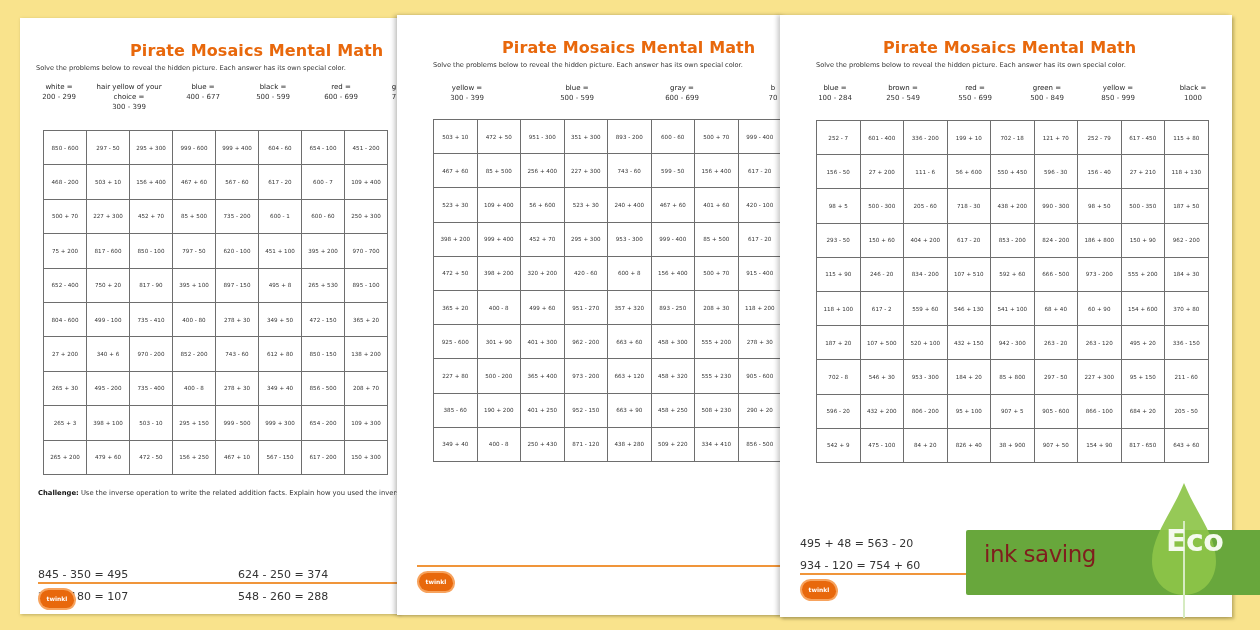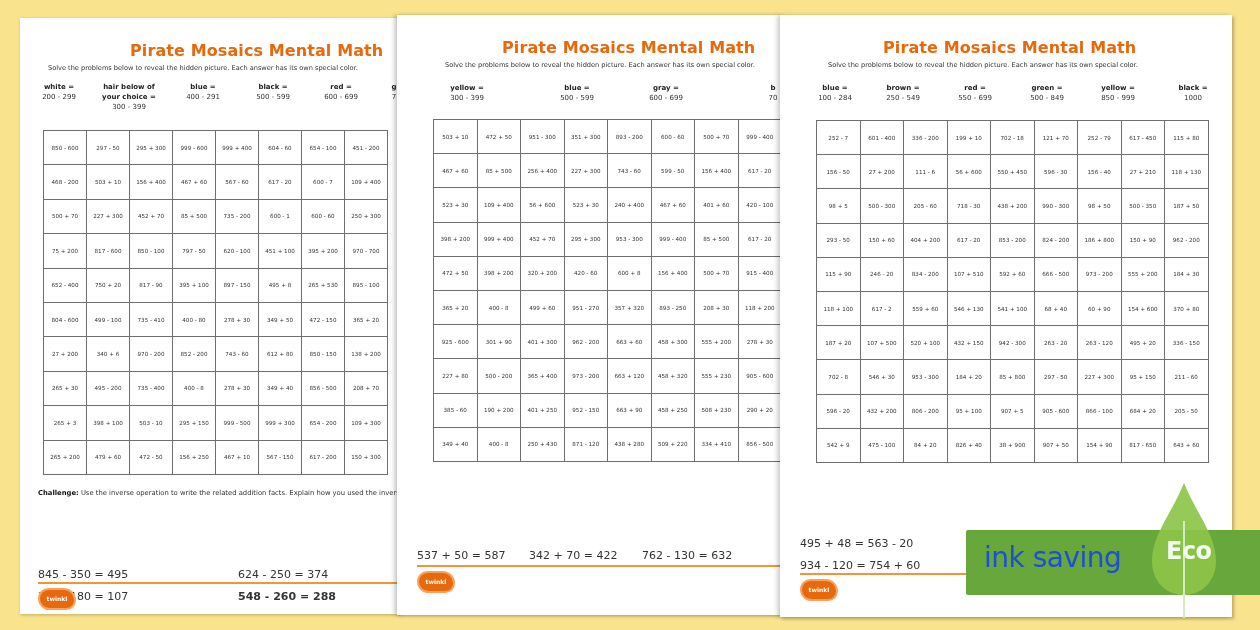--- a/index.html
+++ b/index.html
@@ -33,35 +33,34 @@
   #sheet1 .title { left: 110px; }
   #sheet2 .title { left: 105px; }
   #sheet3 .title { left: 103px; }
 
   .subtitle {
     position: absolute;
     top: 46px;
     font-size: 6.6px;
     color: #333;
     white-space: nowrap;
-    margin-left: 12px;
   }
   #sheet1 .subtitle { left: 16px; }
   #sheet2 .subtitle { left: 36px; }
   #sheet3 .subtitle { left: 36px; }
 
   .key { position: absolute; top: 64px; left: 0; width: 100%; height: 40px; }
   .key-item {
     position: absolute;
     text-align: center;
     font-size: 7px;
     line-height: 10px;
     white-space: nowrap;
   }
-  .key-item .k-name { font-weight: bold; display: block; }
+  .key-item .k-name { font-weight: normal; display: block; }
   .key-item .k-range { display: block; color: #333; }
 
   .grid {
     position: absolute;
     border-collapse: collapse;
     table-layout: fixed;
   }
   .grid td {
     border: 1.6px solid #6e6e6e;
     text-align: center;
@@ -132,57 +131,57 @@
     width: 294px; height: 65px;
     background: #6aa84f;
     background: #68a73c;
     border-top-left-radius: 2px;
     border-bottom-left-radius: 2px;
   }
   .eco-text {
     position: absolute;
     left: 18px; top: 58px;
     font-family: "DejaVu Sans", sans-serif;
-    font-size: 28px;
-    color: #1d4ed8;
+    font-size: 23px;
+    color: #7f1d1d;
     white-space: nowrap;
     letter-spacing: -0.5px;
   }
   .eco-leaf {
     position: absolute;
     left: 178px; top: 0;
     width: 80px; height: 135px;
   }
   .eco-label {
     position: absolute;
-    left: 200px; top: 54px;
-    font-size: 24px;
+    left: 200px; top: 40px;
+    font-size: 30px;
     font-weight: bold;
     color: #f5faef;
     letter-spacing: -0.5px;
   }
 </style>
 </head>
 <body>
 
 <div class="sheet" id="sheet1">
   <div class="title">Pirate Mosaics Mental Math</div>
   <div class="subtitle">Solve the problems below to reveal the hidden picture. Each answer has its own special color.</div>
   <div class="key">
     <div class="key-item" style="left:14px;width:50px;">
       <span class="k-name">white =</span>
       <span class="k-range">200 - 299</span>
     </div>
     <div class="key-item" style="left:74px;width:70px;white-space:normal;">
-      <span class="k-name">hair below of your choice =</span>
+      <span class="k-name">hair yellow of your choice =</span>
       <span class="k-range">300 - 399</span>
     </div>
     <div class="key-item" style="left:158px;width:50px;">
       <span class="k-name">blue =</span>
-      <span class="k-range">400 - 291</span>
+      <span class="k-range">400 - 677</span>
     </div>
     <div class="key-item" style="left:228px;width:50px;">
       <span class="k-name">black =</span>
       <span class="k-range">500 - 599</span>
     </div>
     <div class="key-item" style="left:296px;width:50px;">
       <span class="k-name">red =</span>
       <span class="k-range">600 - 699</span>
     </div>
     <div class="key-item" style="left:364px;width:20px;">
@@ -295,39 +294,39 @@
       </tbody>
     </table>
   <div class="challenge">
     <span class="ch-label">Challenge:</span>
     <span>Use the inverse operation to write the related addition facts. Explain how you used the inverse.</span>
   </div>
   <div class="eqs" style="left:18px;top:502px;width:360px;height:50px;">
     <span class="eq" style="left:0;top:0;">845 - 350 = 495</span>
     <span class="eq" style="left:200px;top:0;">624 - 250 = 374</span>
     <span class="eq" style="left:0;top:22px;">216 - 180 = 107</span>
-    <span class="eq" style="left:200px;top:22px;font-weight:bold;">548 - 260 = 288</span>
+    <span class="eq" style="left:200px;top:22px;">548 - 260 = 288</span>
   </div>
   <div class="footer-line"></div>
   <div class="logo">twinkl</div>
 </div>
 
 <div class="sheet" id="sheet2">
   <div class="title">Pirate Mosaics Mental Math</div>
   <div class="subtitle">Solve the problems below to reveal the hidden picture.  Each answer has its own special color.</div>
   <div class="key" style="top:68px;">
     <div class="key-item" style="left:40px;width:60px;">
       <span class="k-name">yellow =</span>
       <span class="k-range">300 - 399</span>
     </div>
     <div class="key-item" style="left:150px;width:60px;">
       <span class="k-name">blue =</span>
       <span class="k-range">500 - 599</span>
     </div>
-    <div class="key-item" style="left:239px;width:60px;">
+    <div class="key-item" style="left:255px;width:60px;">
       <span class="k-name">gray =</span>
       <span class="k-range">600 - 699</span>
     </div>
     <div class="key-item" style="left:366px;width:20px;">
       <span class="k-name">b</span>
       <span class="k-range">70</span>
     </div>
   </div>
   <table class="grid">
       <tbody>
@@ -426,25 +425,20 @@
           <td>400 - 8</td>
           <td>250 + 430</td>
           <td>871 - 120</td>
           <td>438 + 280</td>
           <td>509 + 220</td>
           <td>334 + 410</td>
           <td>856 - 500</td>
         </tr>
       </tbody>
     </table>
-  <div class="eqs" style="left:20px;top:486px;width:360px;height:20px;">
-    <span class="eq" style="left:0;top:0;">537 + 50 = 587</span>
-    <span class="eq" style="left:112px;top:0;">342 + 70 = 422</span>
-    <span class="eq" style="left:225px;top:0;">762 - 130 = 632</span>
-  </div>
   <div class="footer-line"></div>
   <div class="logo">twinkl</div>
 </div>
 
 <div class="sheet" id="sheet3">
   <div class="title">Pirate Mosaics Mental Math</div>
   <div class="subtitle">Solve the problems below to reveal the hidden picture.  Each answer has its own special color.</div>
   <div class="key" style="top:68px;">
     <div class="key-item" style="left:30px;width:50px;">
       <span class="k-name">blue =</span>

